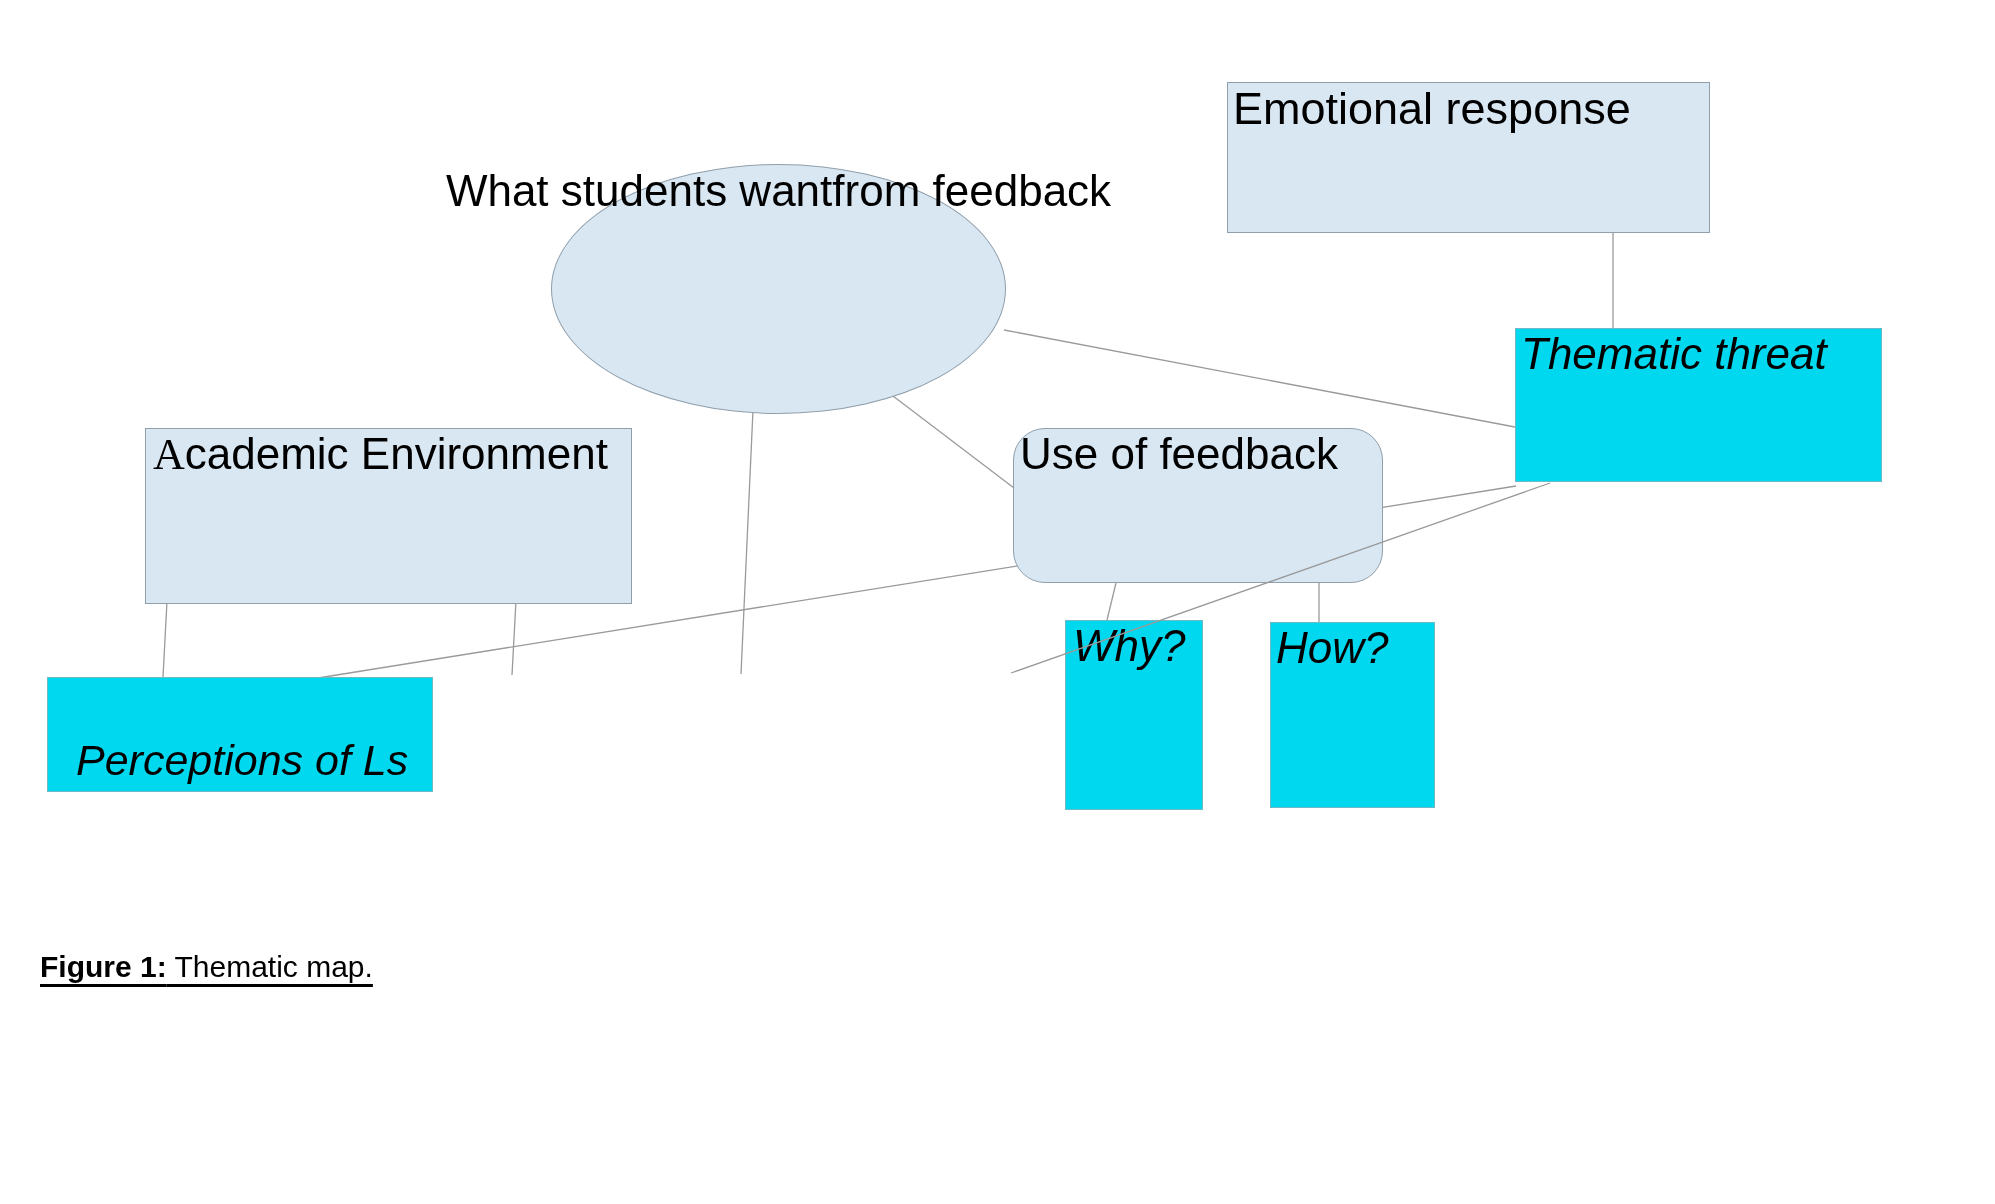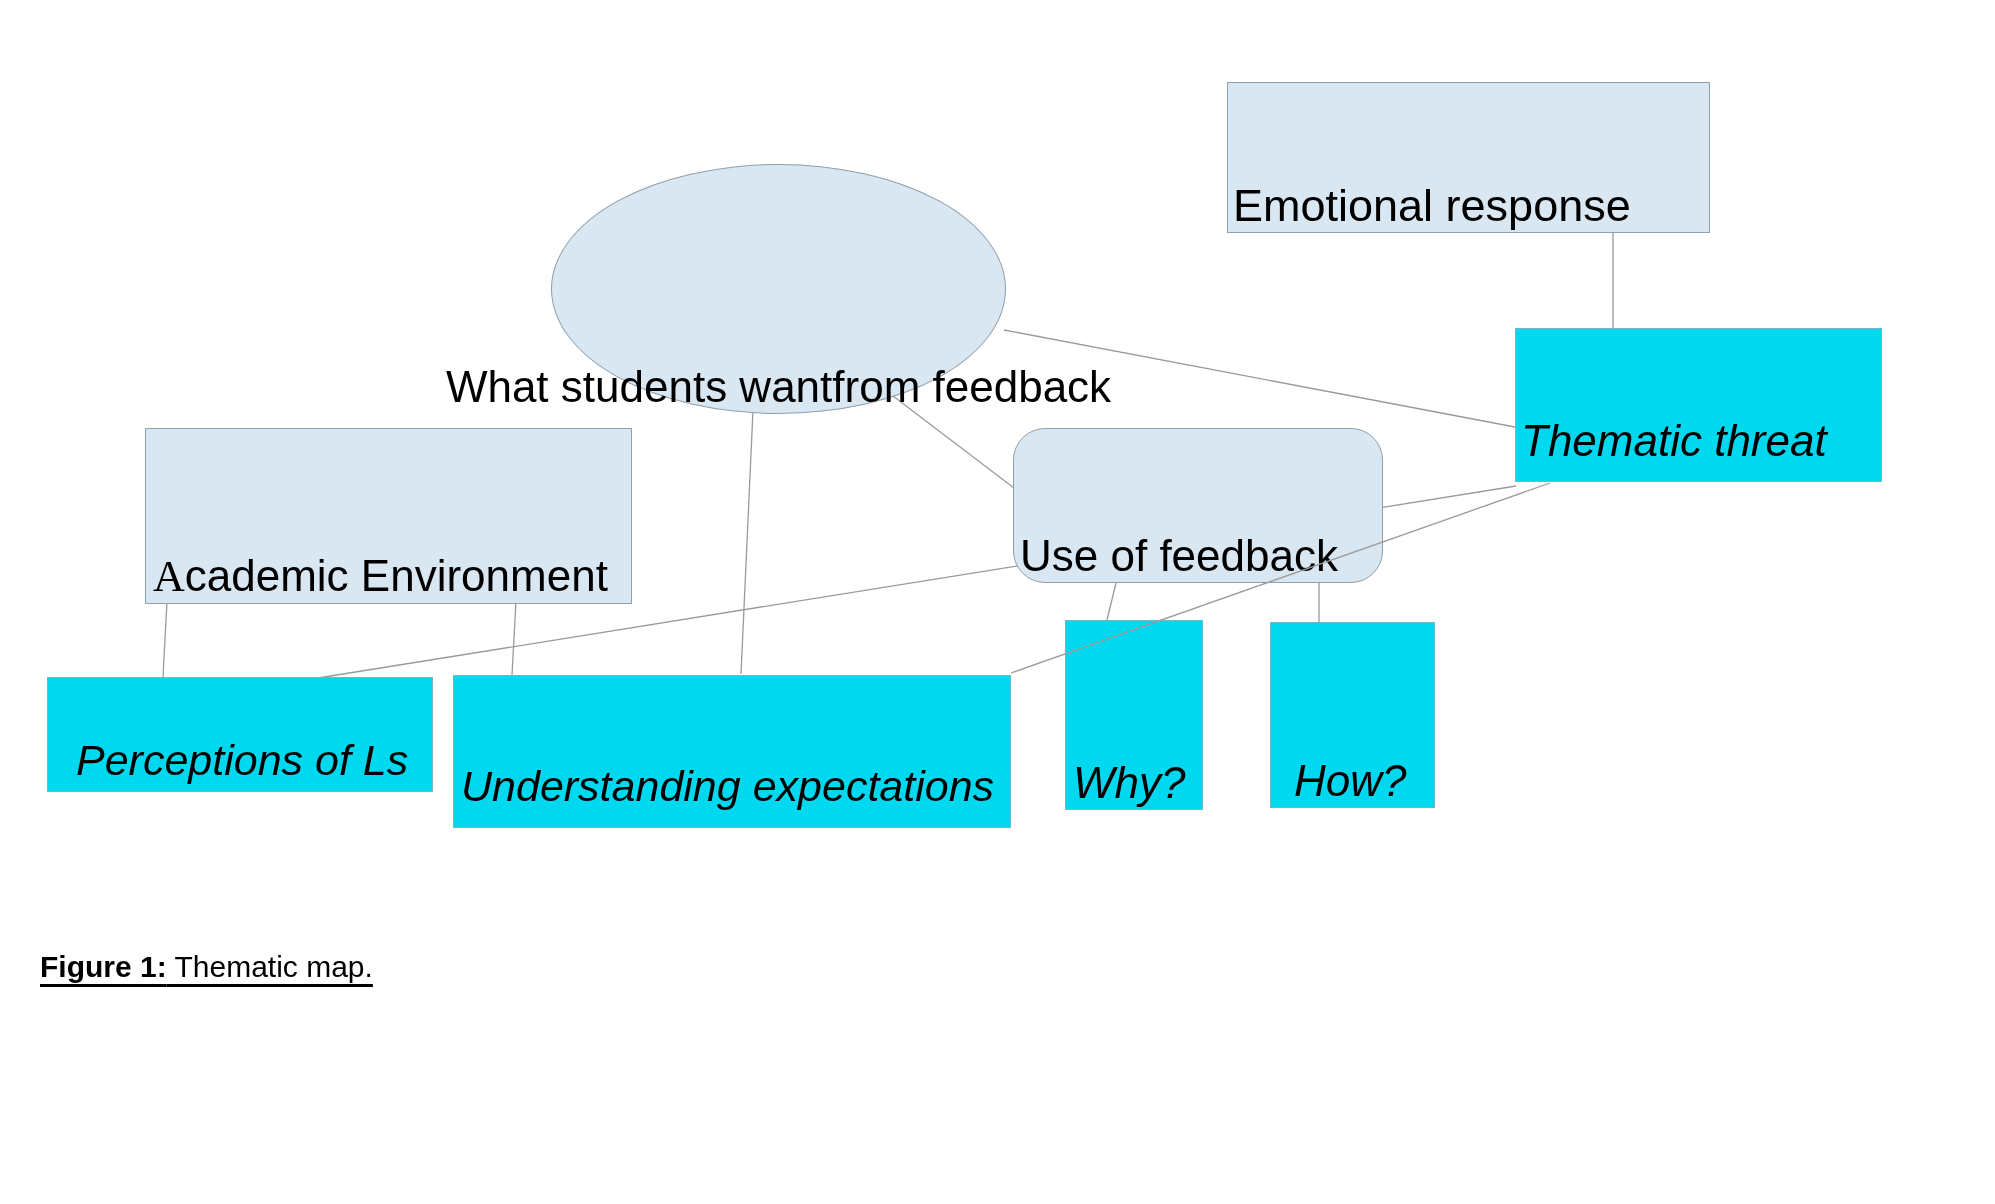--- a/index.html
+++ b/index.html
@@ -21,21 +21,21 @@
     left: 0;
     top: 0;
     pointer-events: none;
   }
   #edges-under { z-index: 1; }
   #edges-over  { z-index: 3; }
   .node {
     position: absolute;
     box-sizing: border-box;
     display: flex;
-    align-items: flex-end;
+    align-items: flex-start;
     font-size: 44px;
     line-height: 1.15;
     z-index: 2;
     white-space: nowrap;
   }
   .node.blue {
     background: var(--node_fill_blue);
     border: 1px solid var(--node_border_blue);
   }
   .node.cyan {
@@ -55,21 +55,21 @@
   #node-emotional      { left: 1227px; top: 82px;  width: 483px; height: 151px; padding-left: 5px;  font-size: 45px; }
   #node-central        { left: 551px;  top: 164px; width: 455px; height: 250px; }
   #node-potential      { left: 1515px; top: 328px; width: 367px; height: 154px; padding-left: 5px; padding-bottom: 14px; }
   #node-academic       { left: 145px;  top: 428px; width: 487px; height: 176px; padding-left: 7px; }
   #node-use            { left: 1013px; top: 428px; width: 370px; height: 155px; padding-left: 6px; border-radius: 32px; }
   #node-perceptions    { left: 47px;   top: 677px; width: 386px; height: 115px; padding-left: 28px;
                          align-items: flex-end; padding-bottom: 6px; font-size: 43px; }
   #node-understanding  { left: 453px;  top: 675px; width: 558px; height: 153px; padding-left: 7px;
                          align-items: flex-end; padding-bottom: 16px; font-size: 43px; }
   #node-why            { left: 1065px; top: 620px; width: 138px; height: 190px; padding-left: 7px; }
-  #node-how            { left: 1270px; top: 622px; width: 165px; height: 186px; padding-left: 23px; }
+  #node-how            { left: 1270px; top: 622px; width: 165px; height: 186px; padding-left: 5px; }
   .serif-letter {
     font-family: "Liberation Serif", serif;
   }
   #figure-caption {
     position: absolute;
     left: 40px;
     top: 950px;
     font-size: 30px;
     z-index: 2;
     white-space: nowrap;
@@ -119,23 +119,20 @@
   </div>
 
   <div class="node blue" id="node-use">
     <span>Use of feedback</span>
   </div>
 
   <div class="node cyan" id="node-perceptions">
     <span>Perceptions of Ls</span>
   </div>
 
-  <div class="node cyan" id="node-understanding">
-    <span>Understanding expectations</span>
-  </div>
 
   <div class="node cyan" id="node-why">
     <span>Why?</span>
   </div>
 
   <div class="node cyan" id="node-how">
     <span>How?</span>
   </div>
 
   <div id="figure-caption">

